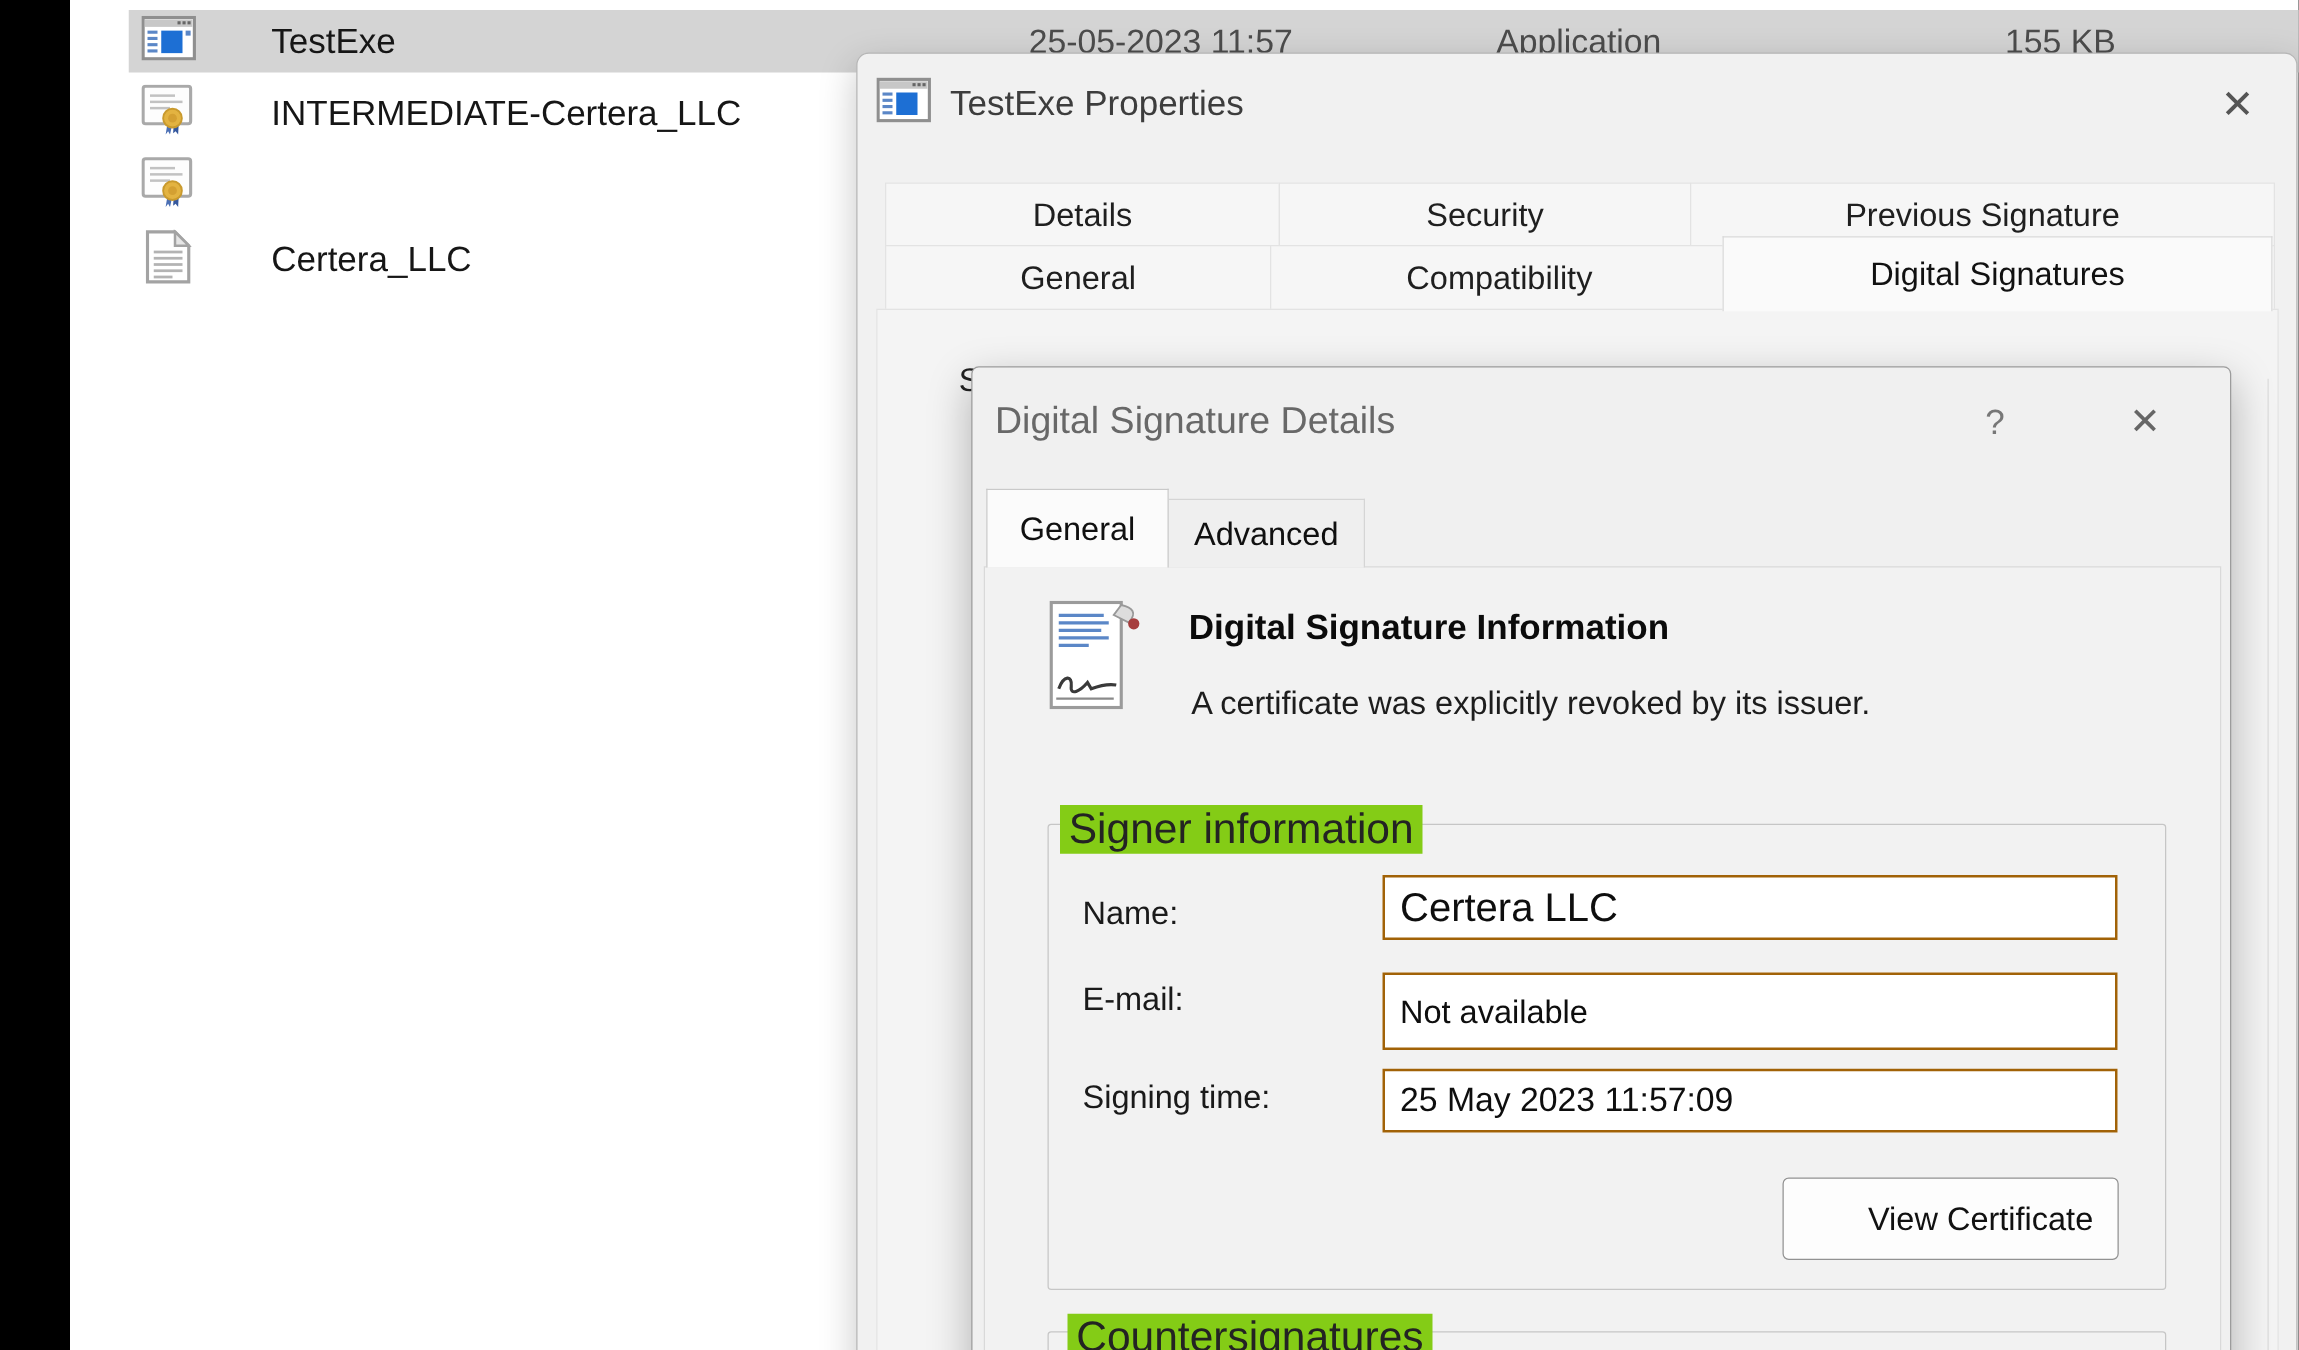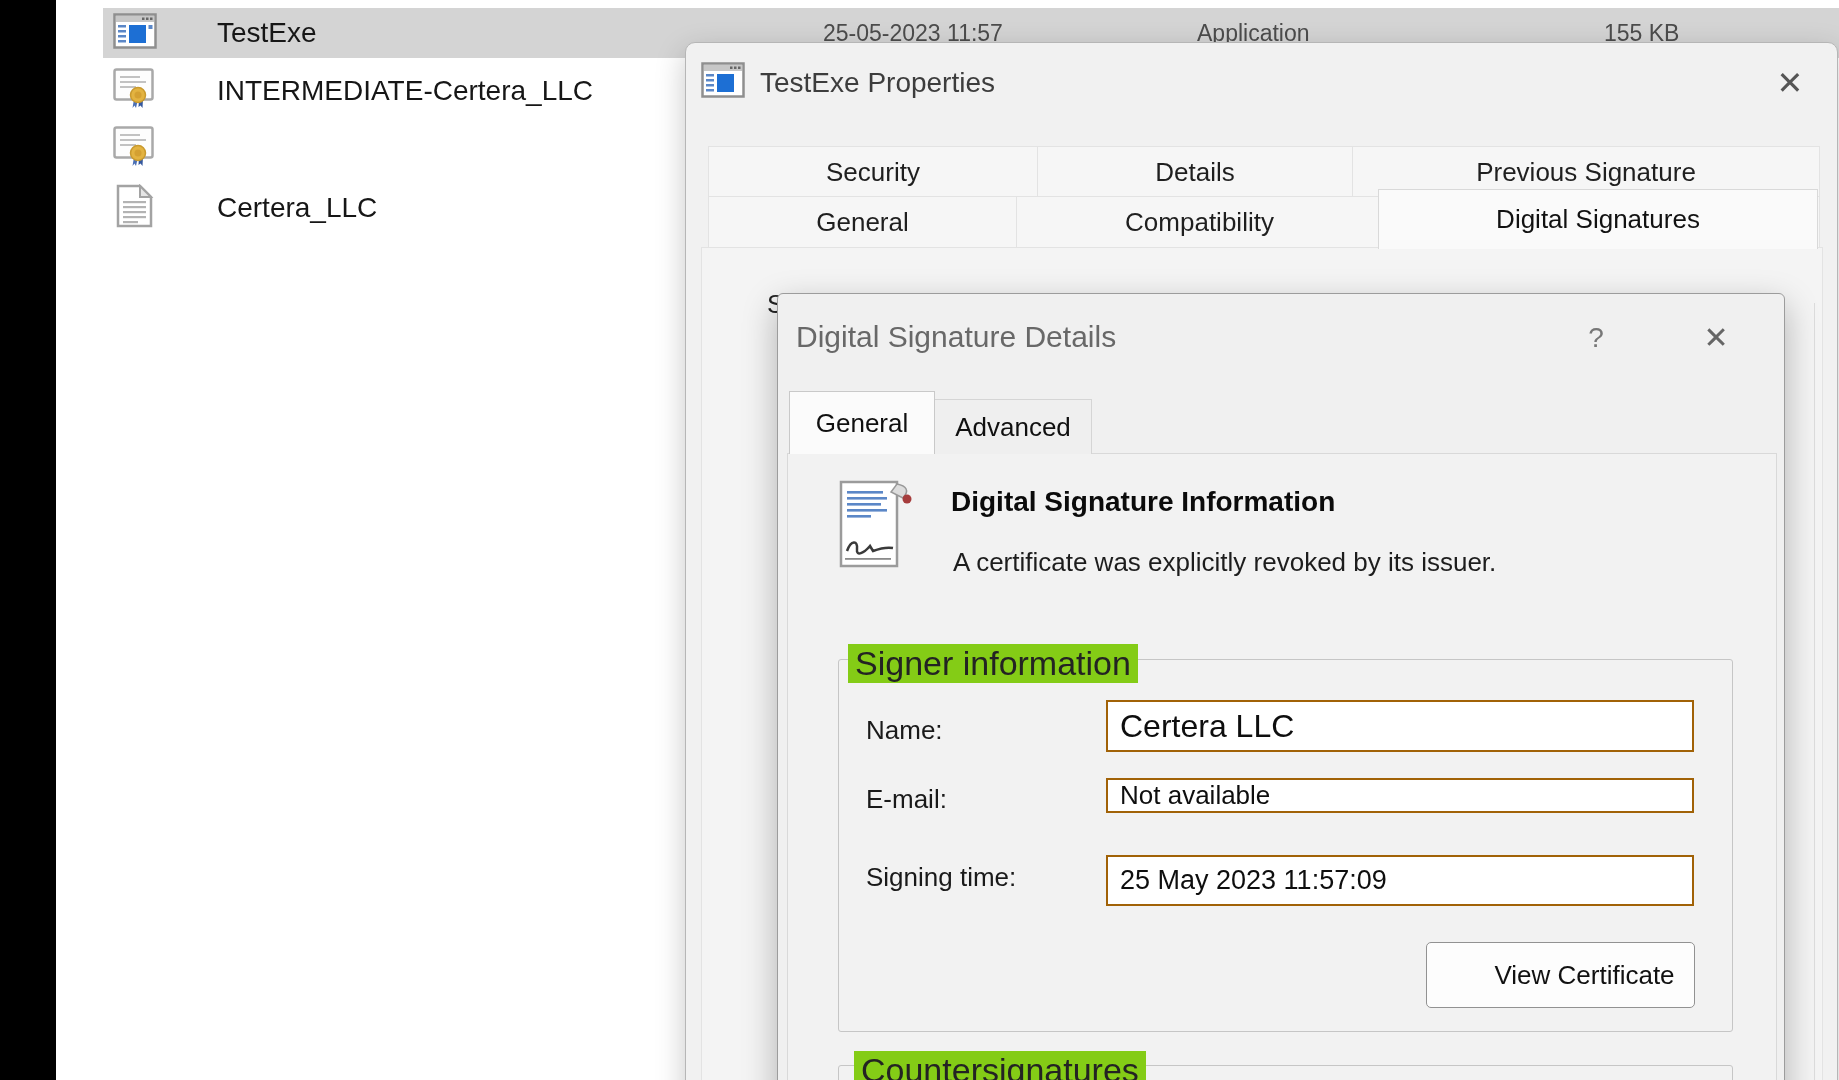--- a/index.html
+++ b/index.html
@@ -9,21 +9,21 @@
 
   
   #left-bar{left:0;top:0;width:56px;height:1080px;background:#000;}
 
   
   .file-row{left:103px;width:1776px;height:50px;padding-left:24px;}
   .row-selected{background:#d4d4d4;}
   .file-name{position:absolute;left:114px;top:0;height:100%;display:flex;align-items:center;
              font-size:28px;color:#161616;}
   .file-col{position:absolute;top:0;height:100%;display:flex;align-items:center;
-            font-size:23px;color:#4c4c4c;}
+            font-size:27px;color:#4c4c4c;}
   .file-icon{position:absolute;left:10px;top:50%;transform:translateY(-50%);}
 
   
   #props{left:685px;top:42px;width:1153px;height:1100px;background:#f1f1f1;
          border:1px solid #b6b6b6;border-radius:10px;
          box-shadow:0 10px 30px rgba(0,0,0,.22);}
   #props-title{left:74px;top:24px;font-size:28px;color:#3d3d3d;}
   #props-close{left:1078px;top:16px;width:52px;height:48px;display:flex;align-items:center;
                justify-content:center;font-size:32px;color:#555;cursor:default;}
   .tabrow{display:flex;}
@@ -67,21 +67,21 @@
   #group-signer{left:60px;top:365px;width:895px;height:373px;}
   .group-label{background:#84cc16;padding:0 7px;font-size:34px;color:#232323;z-index:5;text-align:right;}
   #group-signer-label{left:70px;top:350px;}
   #group-counter{left:60px;top:771px;width:895px;height:90px;}
   #group-counter-label{left:76px;top:757px;}
 
   .field-label{font-size:26px;color:#1a1a1a;}
   .field{background:#fff;border:2px solid #a16207;display:flex;align-items:center;
          padding-left:12px;color:#0e0e0e;}
   #field-name{left:328px;top:406px;width:588px;height:52px;font-size:32px;}
-  #field-email{left:328px;top:484px;width:588px;height:35px;font-size:26px;}
+  #field-email{left:328px;top:484px;width:588px;height:62px;font-size:26px;}
   #field-time{left:328px;top:561px;width:588px;height:51px;font-size:27px;}
 
   #btn-viewcert{left:648px;top:648px;width:269px;height:66px;background:#fdfdfd;
       border:1px solid #929292;border-radius:5px;display:flex;align-items:center;
       justify-content:center;font-size:26px;color:#111;padding-left:48px;}
 </style>
 </head>
 <body>
 
 <div id="stage">
@@ -168,22 +168,22 @@
           <rect x="5" y="17" width="8" height="2.5" fill="#5b87c7"></rect>
         <rect x="5" y="22" width="8" height="2.5" fill="#5b87c7"></rect>
           <rect x="5" y="27" width="8" height="2.5" fill="#5b87c7"></rect>
         <rect x="16" y="12" width="17" height="18" fill="#1d6fd4"></rect>
       </svg>
     </span>
     <div id="props-title" class="abs">TestExe Properties</div>
     <div id="props-close" class="abs">✕</div>
 
     <div id="tabrow1" class="abs tabrow">
+      <div class="tabcell" style="width:314px;">Details</div>
       <div class="tabcell" style="width:328px;">Security</div>
-      <div class="tabcell" style="width:314px;">Details</div>
       <div class="tabcell" style="width:466px;">Previous Signature</div>
     </div>
     <div id="tabrow2" class="abs tabrow">
       <div class="tabcell" style="width:307px;">General</div>
       <div class="tabcell" style="width:365px;">Compatibility</div>
       <div class="tabcell" style="width:436px;"></div>
     </div>
     <div id="tab-selected-props" class="abs">Digital Signatures</div>
 
     <div id="props-panel" class="abs"></div>

